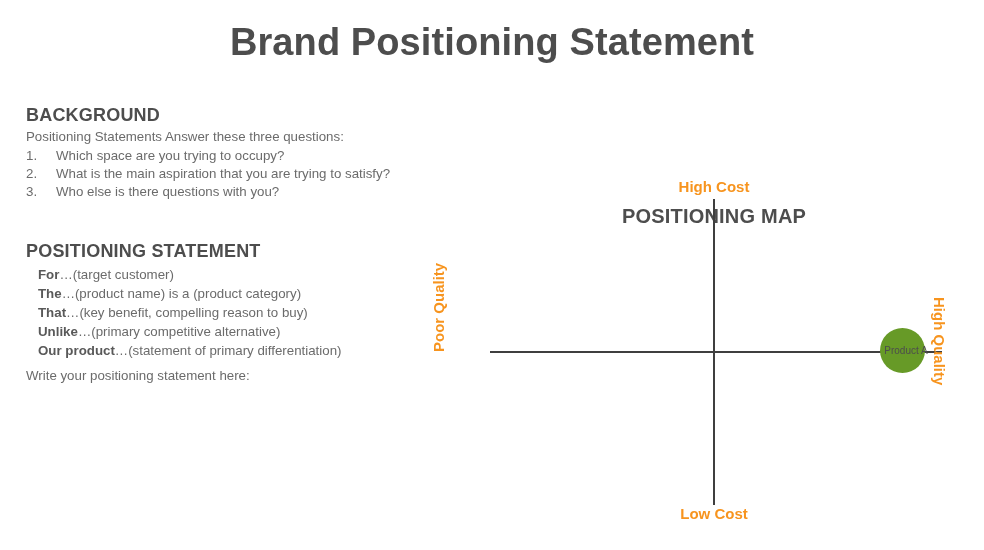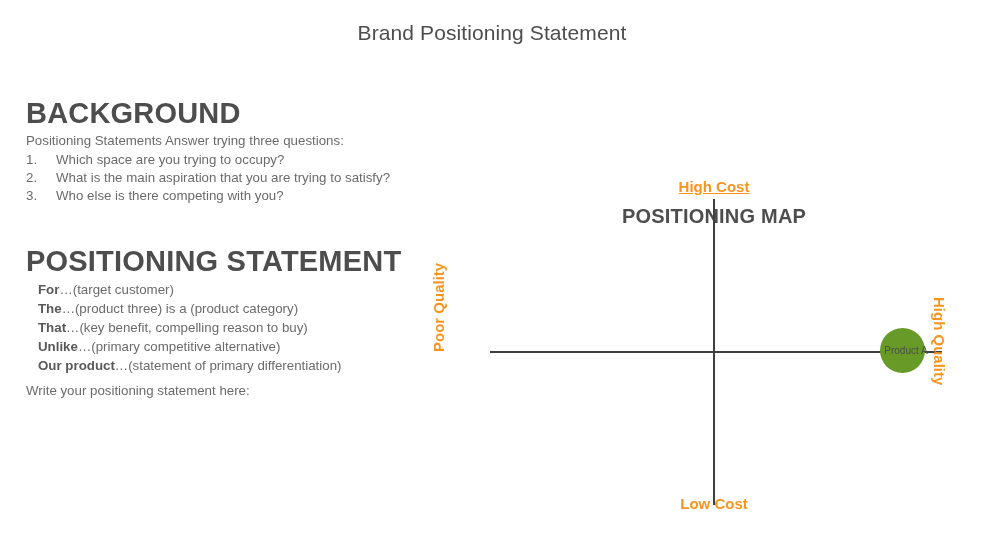--- a/index.html
+++ b/index.html
@@ -16,40 +16,40 @@
     position: relative;
   }
 
   
   .page-title {
     position: absolute;
     top: 21px;
     left: 0;
     width: 984px;
     text-align: center;
-    font-size: 21px;
-    font-weight: normal;
+    font-size: 38px;
+    font-weight: bold;
     color: #4d4d4d;
     letter-spacing: 0.1px;
   }
 
   
   .left-col {
     position: absolute;
     left: 26px;
     top: 98px;
     width: 420px;
   }
 
   .section-heading {
-    font-size: 29px;
+    font-size: 18px;
     font-weight: bold;
     color: #4d4d4d;
     line-height: 1.08;
-    margin: 0 0 3px 0;
+    margin: 8px 0 3px 0;
     letter-spacing: 0.2px;
   }
 
   .body-text {
     font-size: 13.3px;
     color: #6b6b6b;
     line-height: 1.37;
     margin: 0;
   }
 
@@ -132,25 +132,24 @@
     color: #f7941e;
     font-size: 15px;
     font-weight: bold;
     white-space: nowrap;
   }
   .label-high-cost {
     left: 213px;
     top: 3px;
     width: 122px;
     text-align: center;
-    text-decoration: underline;
   }
   .label-low-cost {
     left: 213px;
-    top: 320px;
+    top: 330px;
     width: 122px;
     text-align: center;
   }
   .label-poor-quality {
     left: -10px;
     top: 177px;
     transform: rotate(-90deg);
     transform-origin: left top;
   }
   .label-high-quality {
@@ -181,45 +180,45 @@
 </style>
 </head>
 <body>
 
 <div class="page-title">Brand Positioning Statement</div>
 
 <div class="left-col">
 
   <div>
     <div class="section-heading">BACKGROUND</div>
-    <p class="body-text">Positioning Statements Answer trying three questions:</p>
+    <p class="body-text">Positioning Statements Answer these three questions:</p>
     <ol class="question-list">
       <li>
         <span class="num">1.</span>
         <span>Which space are you trying to occupy?</span>
       </li>
       <li>
         <span class="num">2.</span>
         <span>What is the main aspiration that you are trying to satisfy?</span>
       </li>
       <li>
         <span class="num">3.</span>
-        <span>Who else is there competing with you?</span>
+        <span>Who else is there questions with you?</span>
       </li>
     </ol>
   </div>
 
   <div class="statement-block">
     <div class="section-heading">POSITIONING STATEMENT</div>
 
     <div class="statement-line">
       <span class="lead">For</span><span>…(target customer)</span>
     </div>
     <div class="statement-line">
-      <span class="lead">The</span><span>…(product three) is a (product category)</span>
+      <span class="lead">The</span><span>…(product name) is a (product category)</span>
     </div>
     <div class="statement-line">
       <span class="lead">That</span><span>…(key benefit, compelling reason to buy)</span>
     </div>
     <div class="statement-line">
       <span class="lead">Unlike</span><span>…(primary competitive alternative)</span>
     </div>
     <div class="statement-line">
       <span class="lead">Our product</span><span>…(statement of primary differentiation)</span>
     </div>

